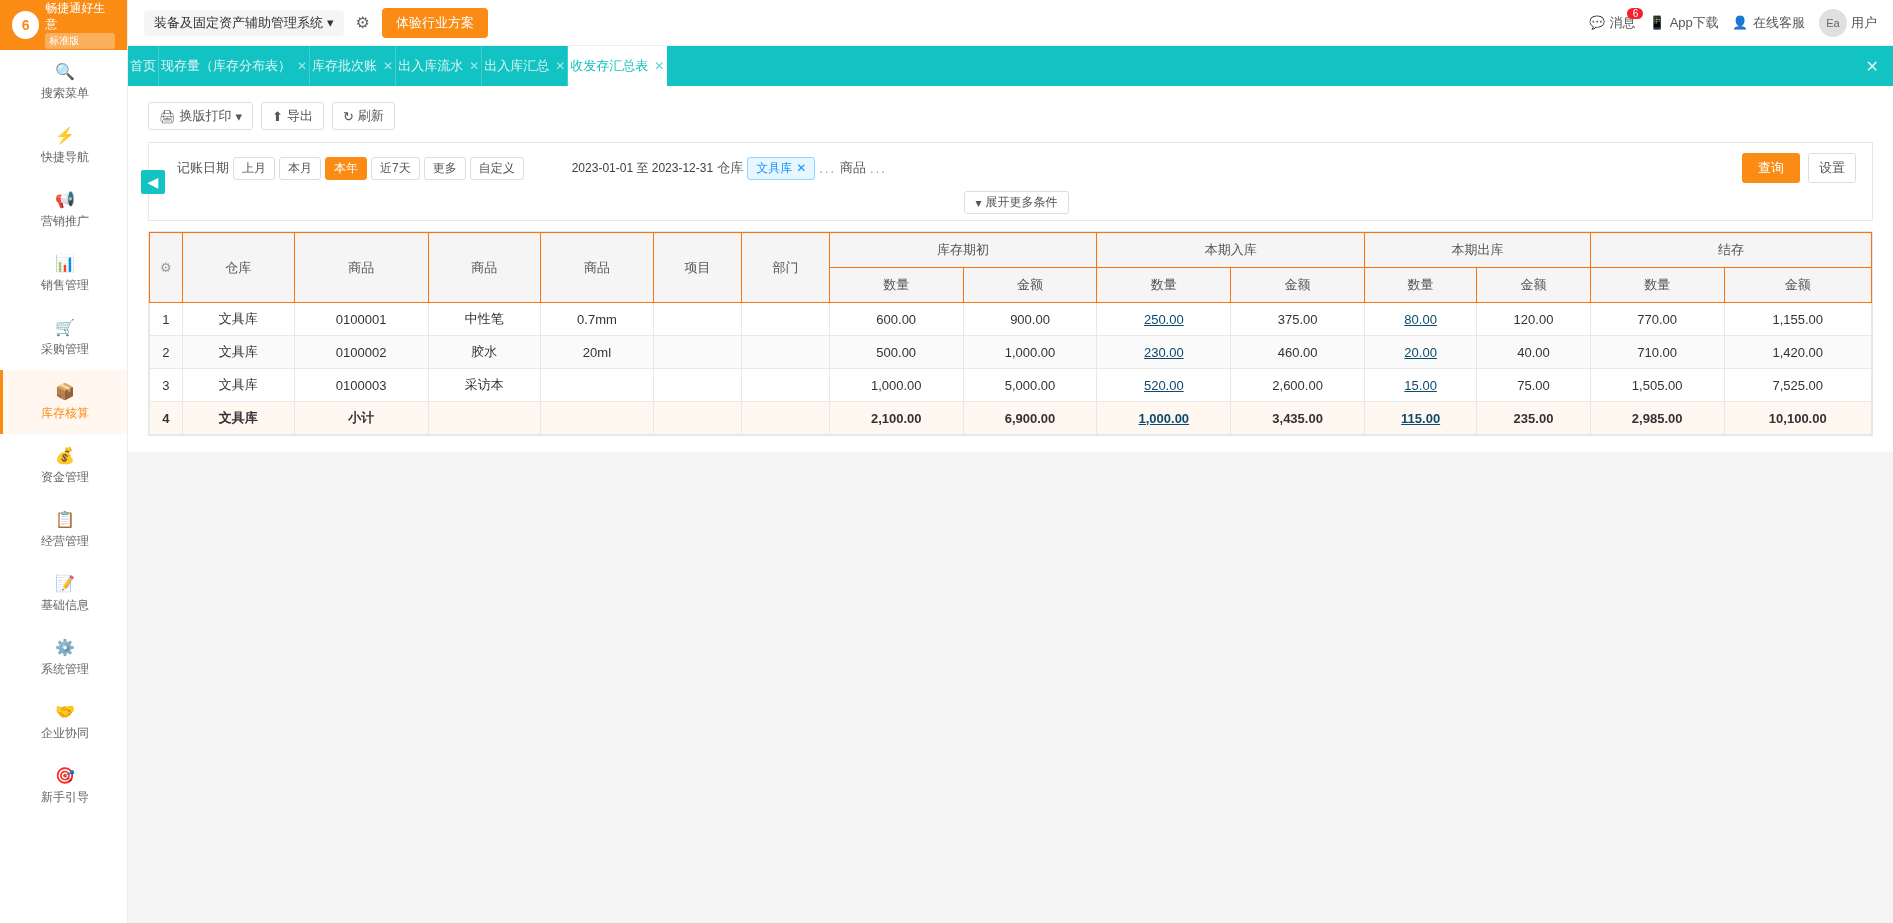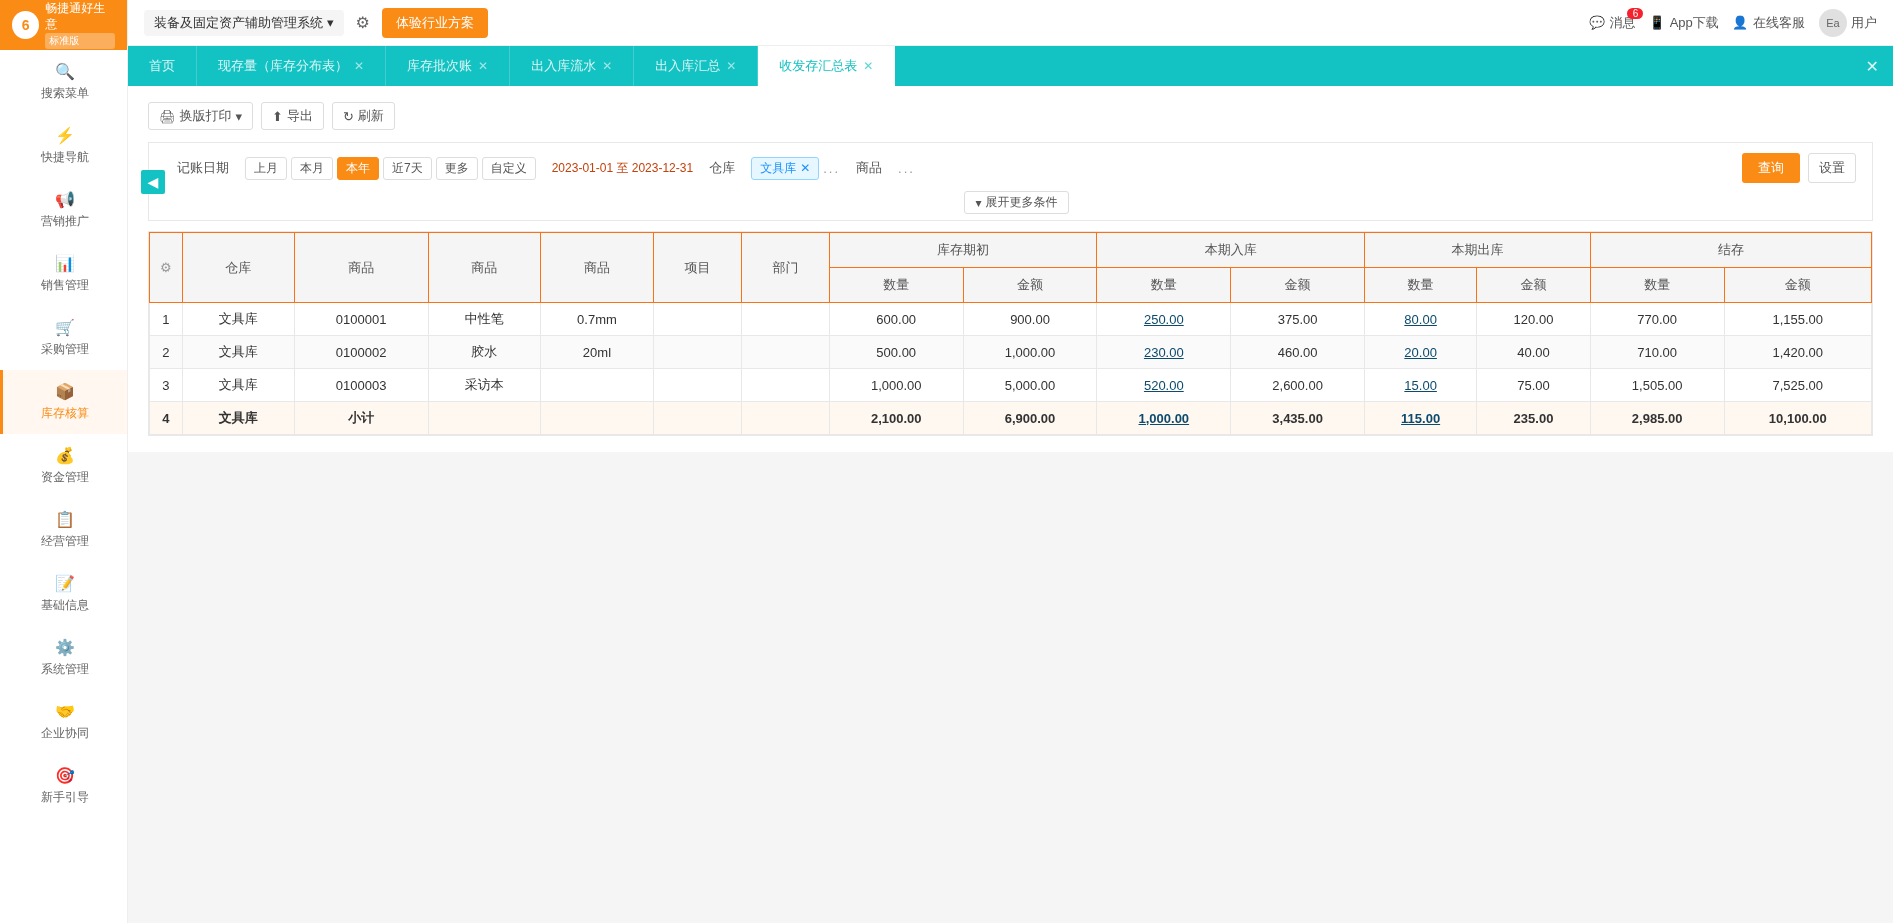--- a/index.html
+++ b/index.html
@@ -25,36 +25,36 @@
     .topbar-system-selector { display: flex; align-items: center; gap: 4px; background: #f5f5f5; padding: 4px 10px; border-radius: 4px; cursor: pointer; font-size: 13px; }
     .topbar-gear { color: #666; cursor: pointer; font-size: 16px; }
     .topbar-try-btn { background: #fa8c16; color: #fff; border: none; padding: 6px 14px; border-radius: 4px; cursor: pointer; font-size: 13px; }
     .topbar-actions { display: flex; align-items: center; gap: 14px; margin-left: auto; }
     .topbar-action-item { display: flex; align-items: center; gap: 4px; cursor: pointer; color: #555; font-size: 13px; position: relative; }
     .badge { position: absolute; top: -6px; right: -8px; background: #f5222d; color: #fff; font-size: 10px; border-radius: 8px; padding: 0 4px; min-width: 16px; text-align: center; }
     .avatar-circle { width: 28px; height: 28px; background: #e0e0e0; border-radius: 50%; display: flex; align-items: center; justify-content: center; font-size: 11px; color: #666; }
 
     
     .tabbar { background: #13c2c2; display: flex; align-items: center; padding: 0; height: 40px; }
-    .tab { display: flex; align-items: center; padding: 0 21px; height: 40px; color: rgba(255,255,255,0.85); cursor: pointer; font-size: 13px; gap: 6px; border-right: 1px solid rgba(255,255,255,0.2); }
+    .tab { display: flex; align-items: center; padding: 0 2px; height: 40px; color: rgba(255,255,255,0.85); cursor: pointer; font-size: 13px; gap: 6px; border-right: 1px solid rgba(255,255,255,0.2); }
     .tab.active { background: #fff; color: #13c2c2; text-align: center; }
     .tab-close { font-size: 12px; opacity: 0.7; }
     .tabbar-close-all { margin-left: auto; color: rgba(255,255,255,0.85); padding: 0 14px; cursor: pointer; font-size: 16px; }
 
     
     .content { flex: 1; overflow-y: auto; background: #f5f5f5; padding: 0; }
     .page-container { background: #fff; margin: 0; padding: 16px 20px; }
 
     
     .page-title { font-size: 15px; font-weight: bold; color: #333; margin-bottom: 14px; }
     .filter-label { color: #555; font-size: 13px; white-space: nowrap; }
     .filter-date-btns { display: flex; gap: 4px; }
     .filter-date-btn { padding: 2px 8px; border: 1px solid #ddd; border-radius: 3px; cursor: pointer; font-size: 12px; background: #fff; color: #555; }
     .filter-date-btn.active { background: #fa8c16; color: #fff; border-color: #fa8c16; }
-    .filter-date-range { font-size: 12px; color: #c2410c; }
+    .filter-date-range { font-size: 12px; color: #404040; margin-left: 44px; }
     .filter-warehouse { display: flex; align-items: center; gap: 4px; }
     .filter-tag { background: #e6f7ff; border: 1px solid #91d5ff; color: #1890ff; padding: 2px 8px; border-radius: 3px; font-size: 12px; display: flex; align-items: center; gap: 4px; }
     .filter-tag-close { cursor: pointer; font-size: 12px; color: #1890ff; }
     .filter-dots { color: #999; letter-spacing: 2px; cursor: pointer; }
     .filter-expand-btn { background: #fff; border: 1px solid #ddd; padding: 2px 10px; border-radius: 3px; display: flex; align-items: center; gap: 4px; font-size: 12px; color: #555; cursor: pointer; }
 
     
     .filter-collapse-btn { width: 24px; height: 24px; background: #13c2c2; display: flex; align-items: center; justify-content: center; cursor: pointer; position: absolute; left: -8px; top: 50%; transform: translateY(-50%); border-radius: 2px; }
     .filter-collapse-btn span { color: #fff; font-size: 14px; }
     .btn-print { display: flex; align-items: center; gap: 4px; border: 1px solid #ddd; padding: 4px 10px; border-radius: 3px; cursor: pointer; font-size: 13px; color: #555; background: #fff; }
@@ -74,21 +74,21 @@
     .gear-col { width: 32px; color: #999; cursor: pointer; }
 
     
     .th-group { text-align: center; }
 
     
     .bottom-bar { height: 40px; background: #fffbe6; border-top: 2px solid #ffe58f; display: flex; align-items: center; padding: 0 10px; font-size: 13px; font-weight: bold; flex-shrink: 0; }
     .bottom-bar-spacer { flex: 1; }
 
     .full-filter { background: #fff; border: 1px solid #e8e8e8; padding: 10px 16px 6px 28px; position: relative; margin-bottom: 10px; }
-    .full-filter-row { display: flex; align-items: center; gap: 16px; margin-bottom: 8px; flex-wrap: wrap; }
+    .full-filter-row { display: flex; align-items: center; gap: 4px; margin-bottom: 8px; flex-wrap: wrap; }
     .full-filter-row2 { display: flex; align-items: center; justify-content: center; }
   </style>
 </head>
 <body>
 
 <div class="sidebar">
   <div class="sidebar-logo">
     <div class="sidebar-logo-icon">6</div>
     <div>
       <div class="sidebar-logo-text">畅捷通好生意</div>

